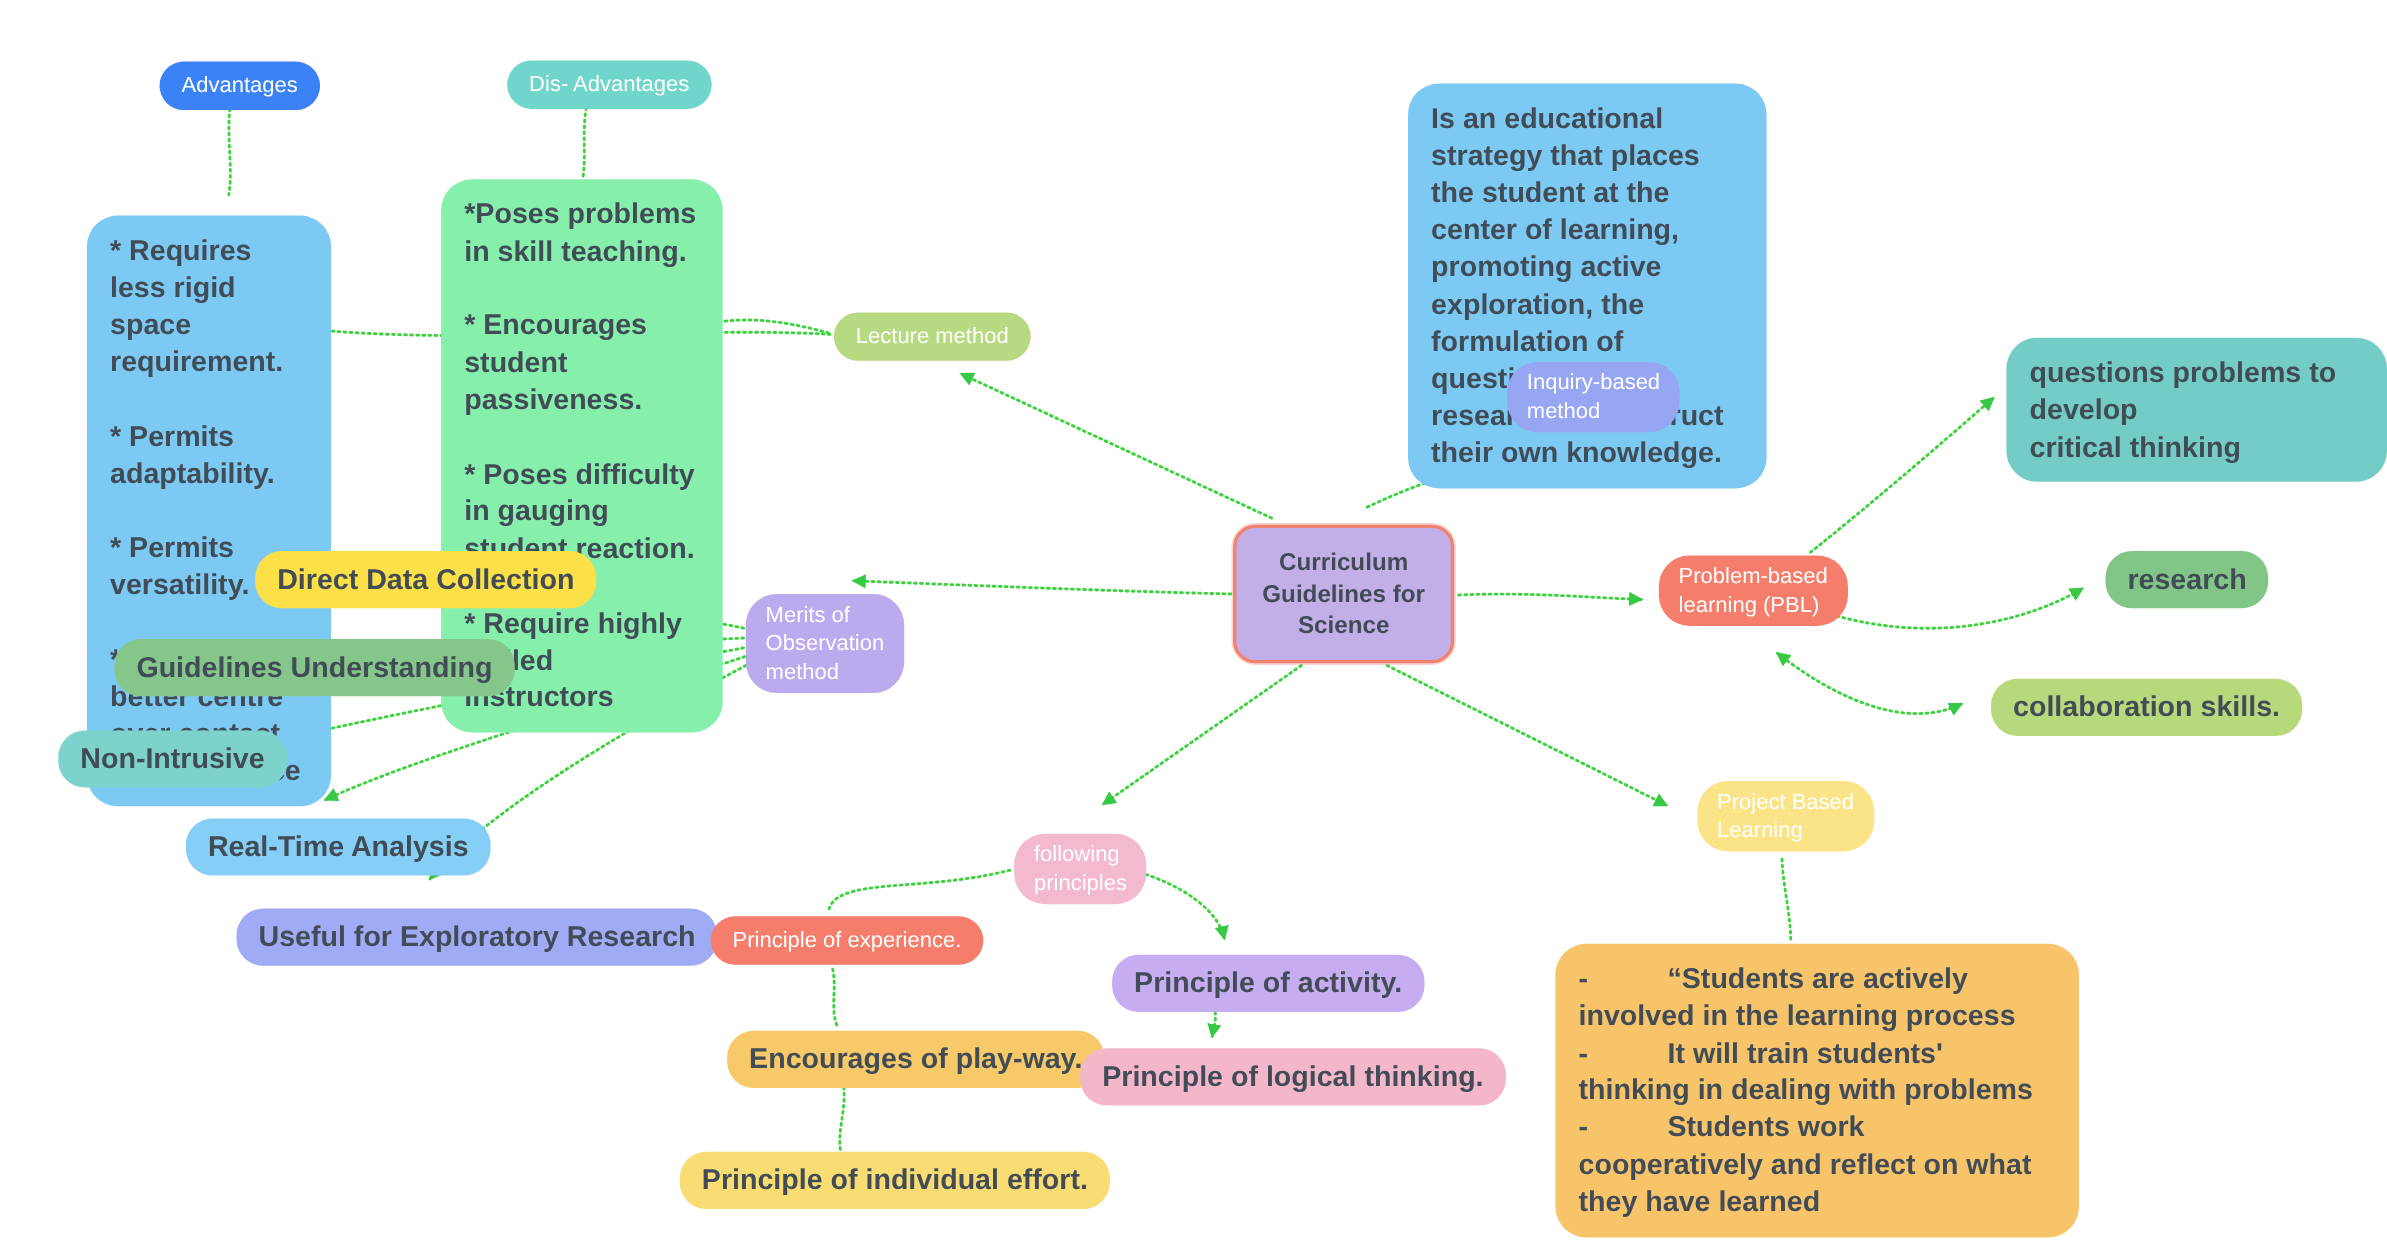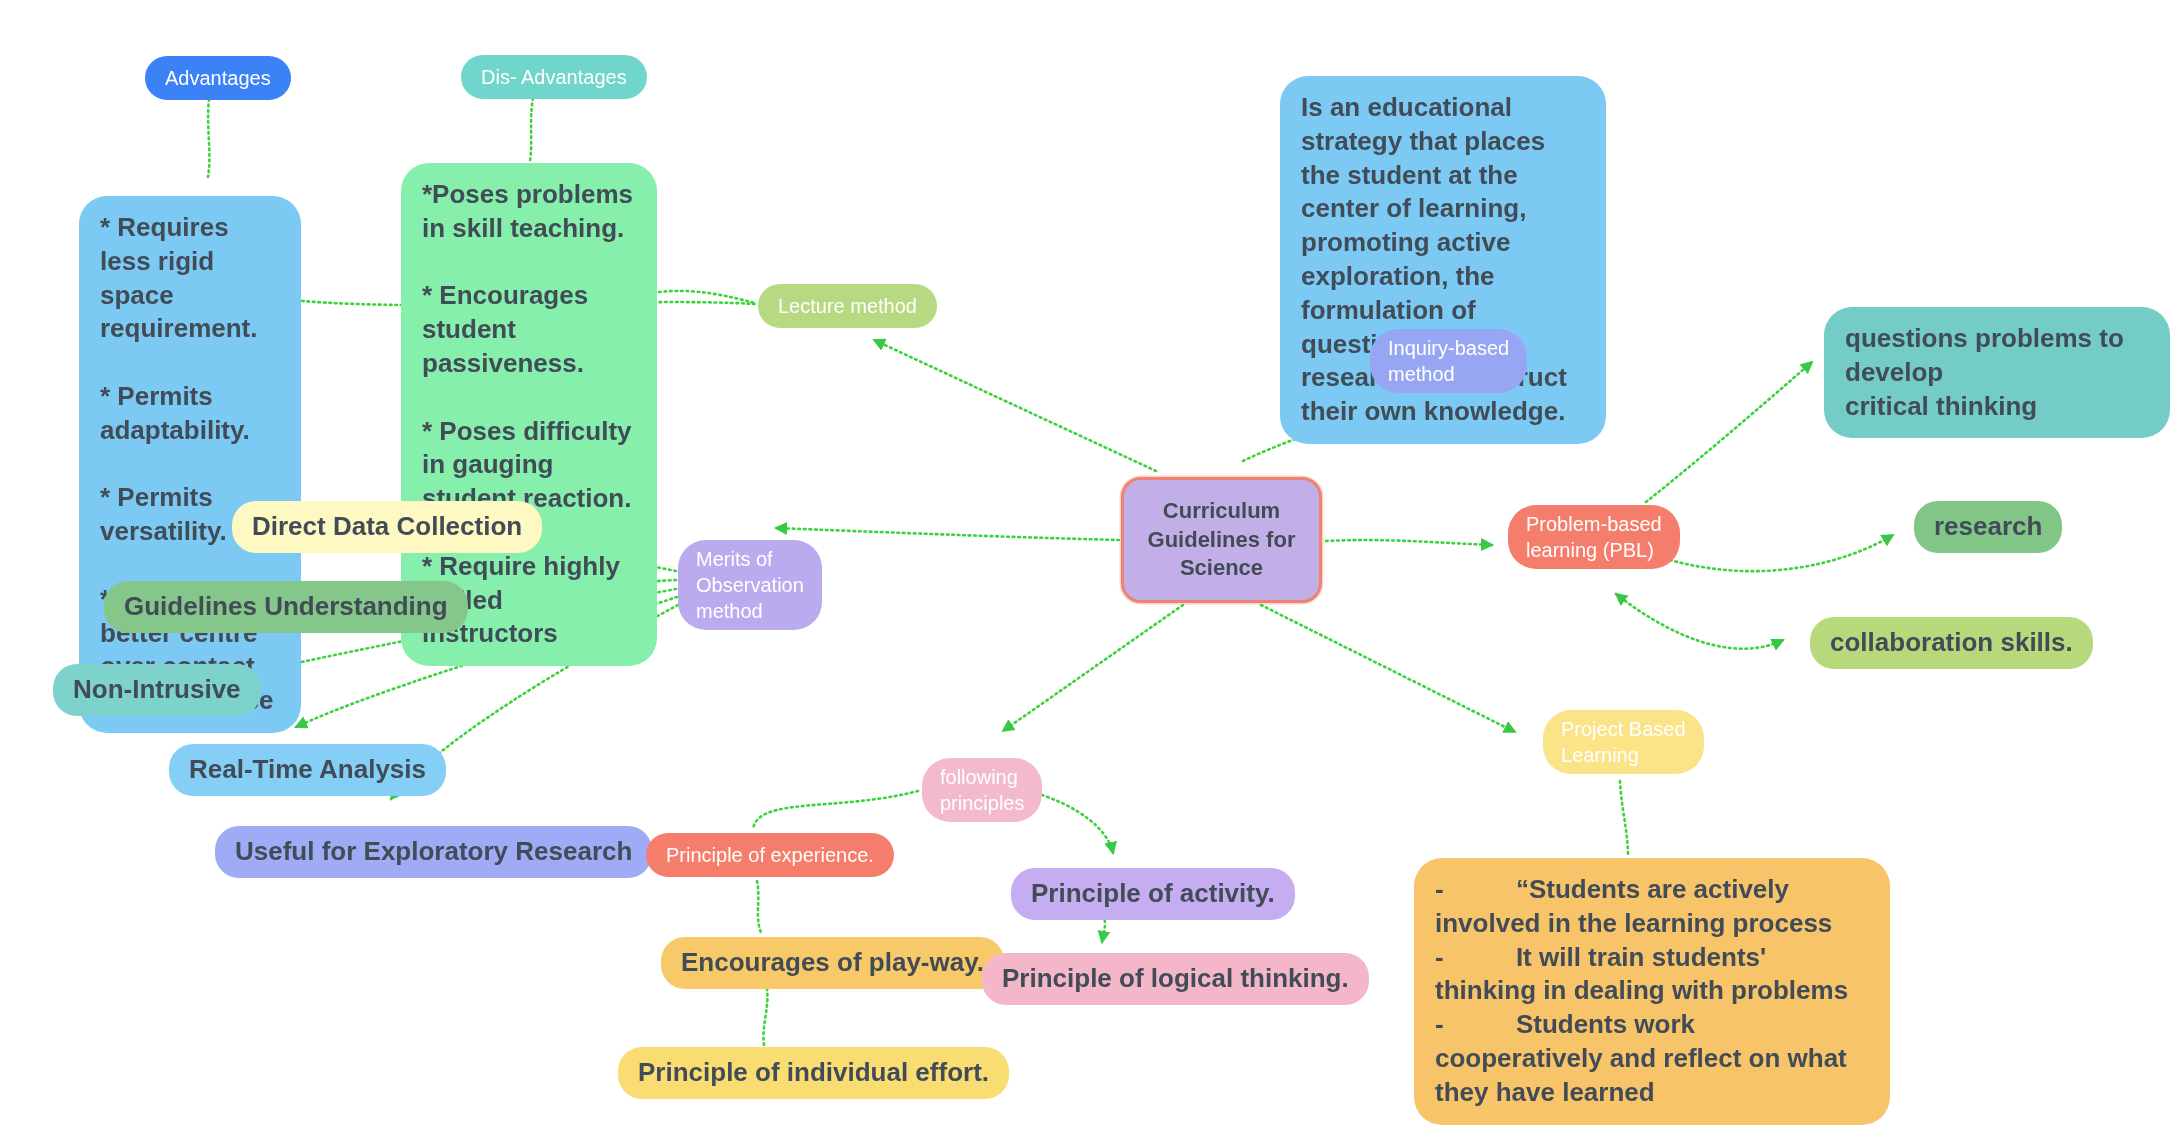--- a/index.html
+++ b/index.html
@@ -122,21 +122,21 @@
 learning (PBL)</div>
 
   <div class="node pill c dark" style="left: 1914px; top: 501px; background-color: rgb(129, 198, 135); color: rgb(65, 76, 87);">research</div>
 
   <div class="node pill c dark" style="left: 1810px; top: 617px; background-color: rgb(183, 217, 124); color: rgb(65, 76, 87);">collaboration skills.</div>
 
   <div class="node pill two lite" style="left: 678px; top: 540px; background-color: rgb(188, 170, 238); color: rgb(255, 255, 255);">Merits of
 Observation
 method</div>
 
-  <div class="node pill c dark" style="left: 232px; top: 501px; background-color: #fef9c3; color: rgb(65, 76, 87);">Direct Data Collection</div>
+  <div class="node pill c dark" style="left: 232px; top: 501px; background-color: #fde047; color: rgb(65, 76, 87);">Direct Data Collection</div>
 
   <div class="node pill c dark" style="left: 104px; top: 581px; background-color: rgb(133, 199, 138); color: rgb(65, 76, 87);">Guidelines Understanding</div>
 
   <div class="node pill c dark" style="left: 53px; top: 664px; background-color: rgb(125, 211, 204); color: rgb(65, 76, 87);">Non-Intrusive</div>
 
   <div class="node pill c dark" style="left: 169px; top: 744px; background-color: rgb(133, 207, 246); color: rgb(65, 76, 87);">Real-Time Analysis</div>
 
   <div class="node pill c dark" style="left: 215px; top: 826px; background-color: rgb(159, 171, 244); color: rgb(65, 76, 87);">Useful for Exploratory Research</div>
 
   <div class="node pill two lite" style="left: 922px; top: 758px; background-color: rgb(242, 185, 207); color: rgb(255, 255, 255);">following

